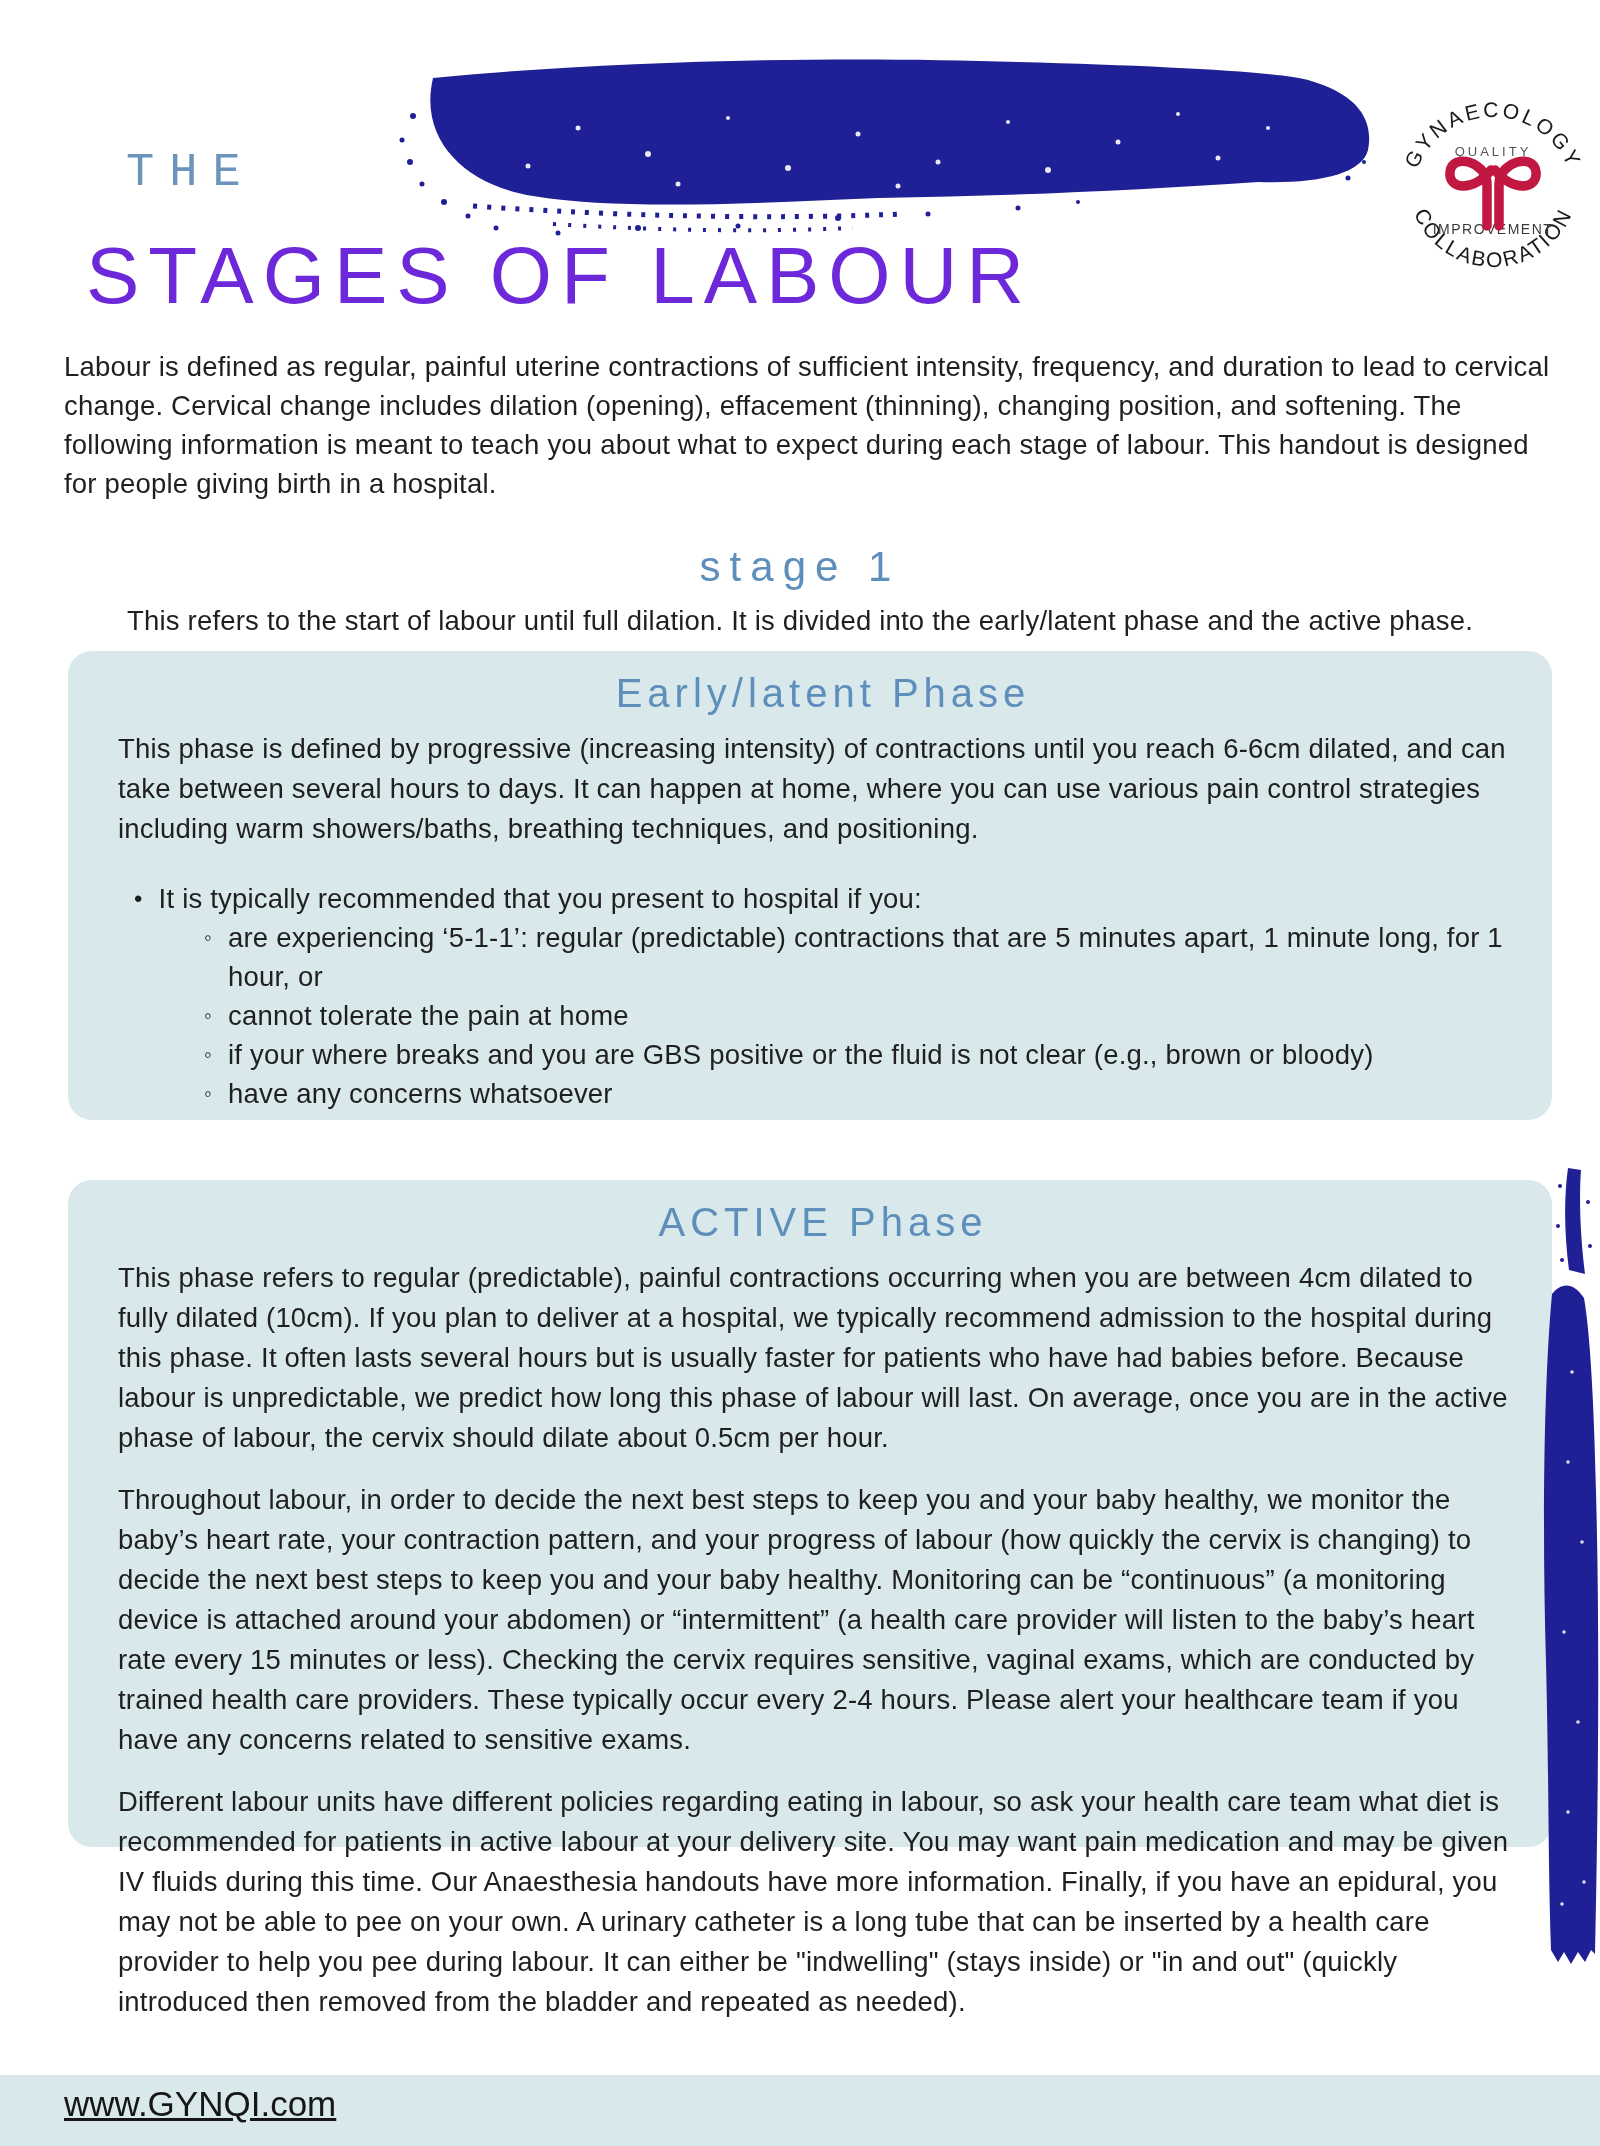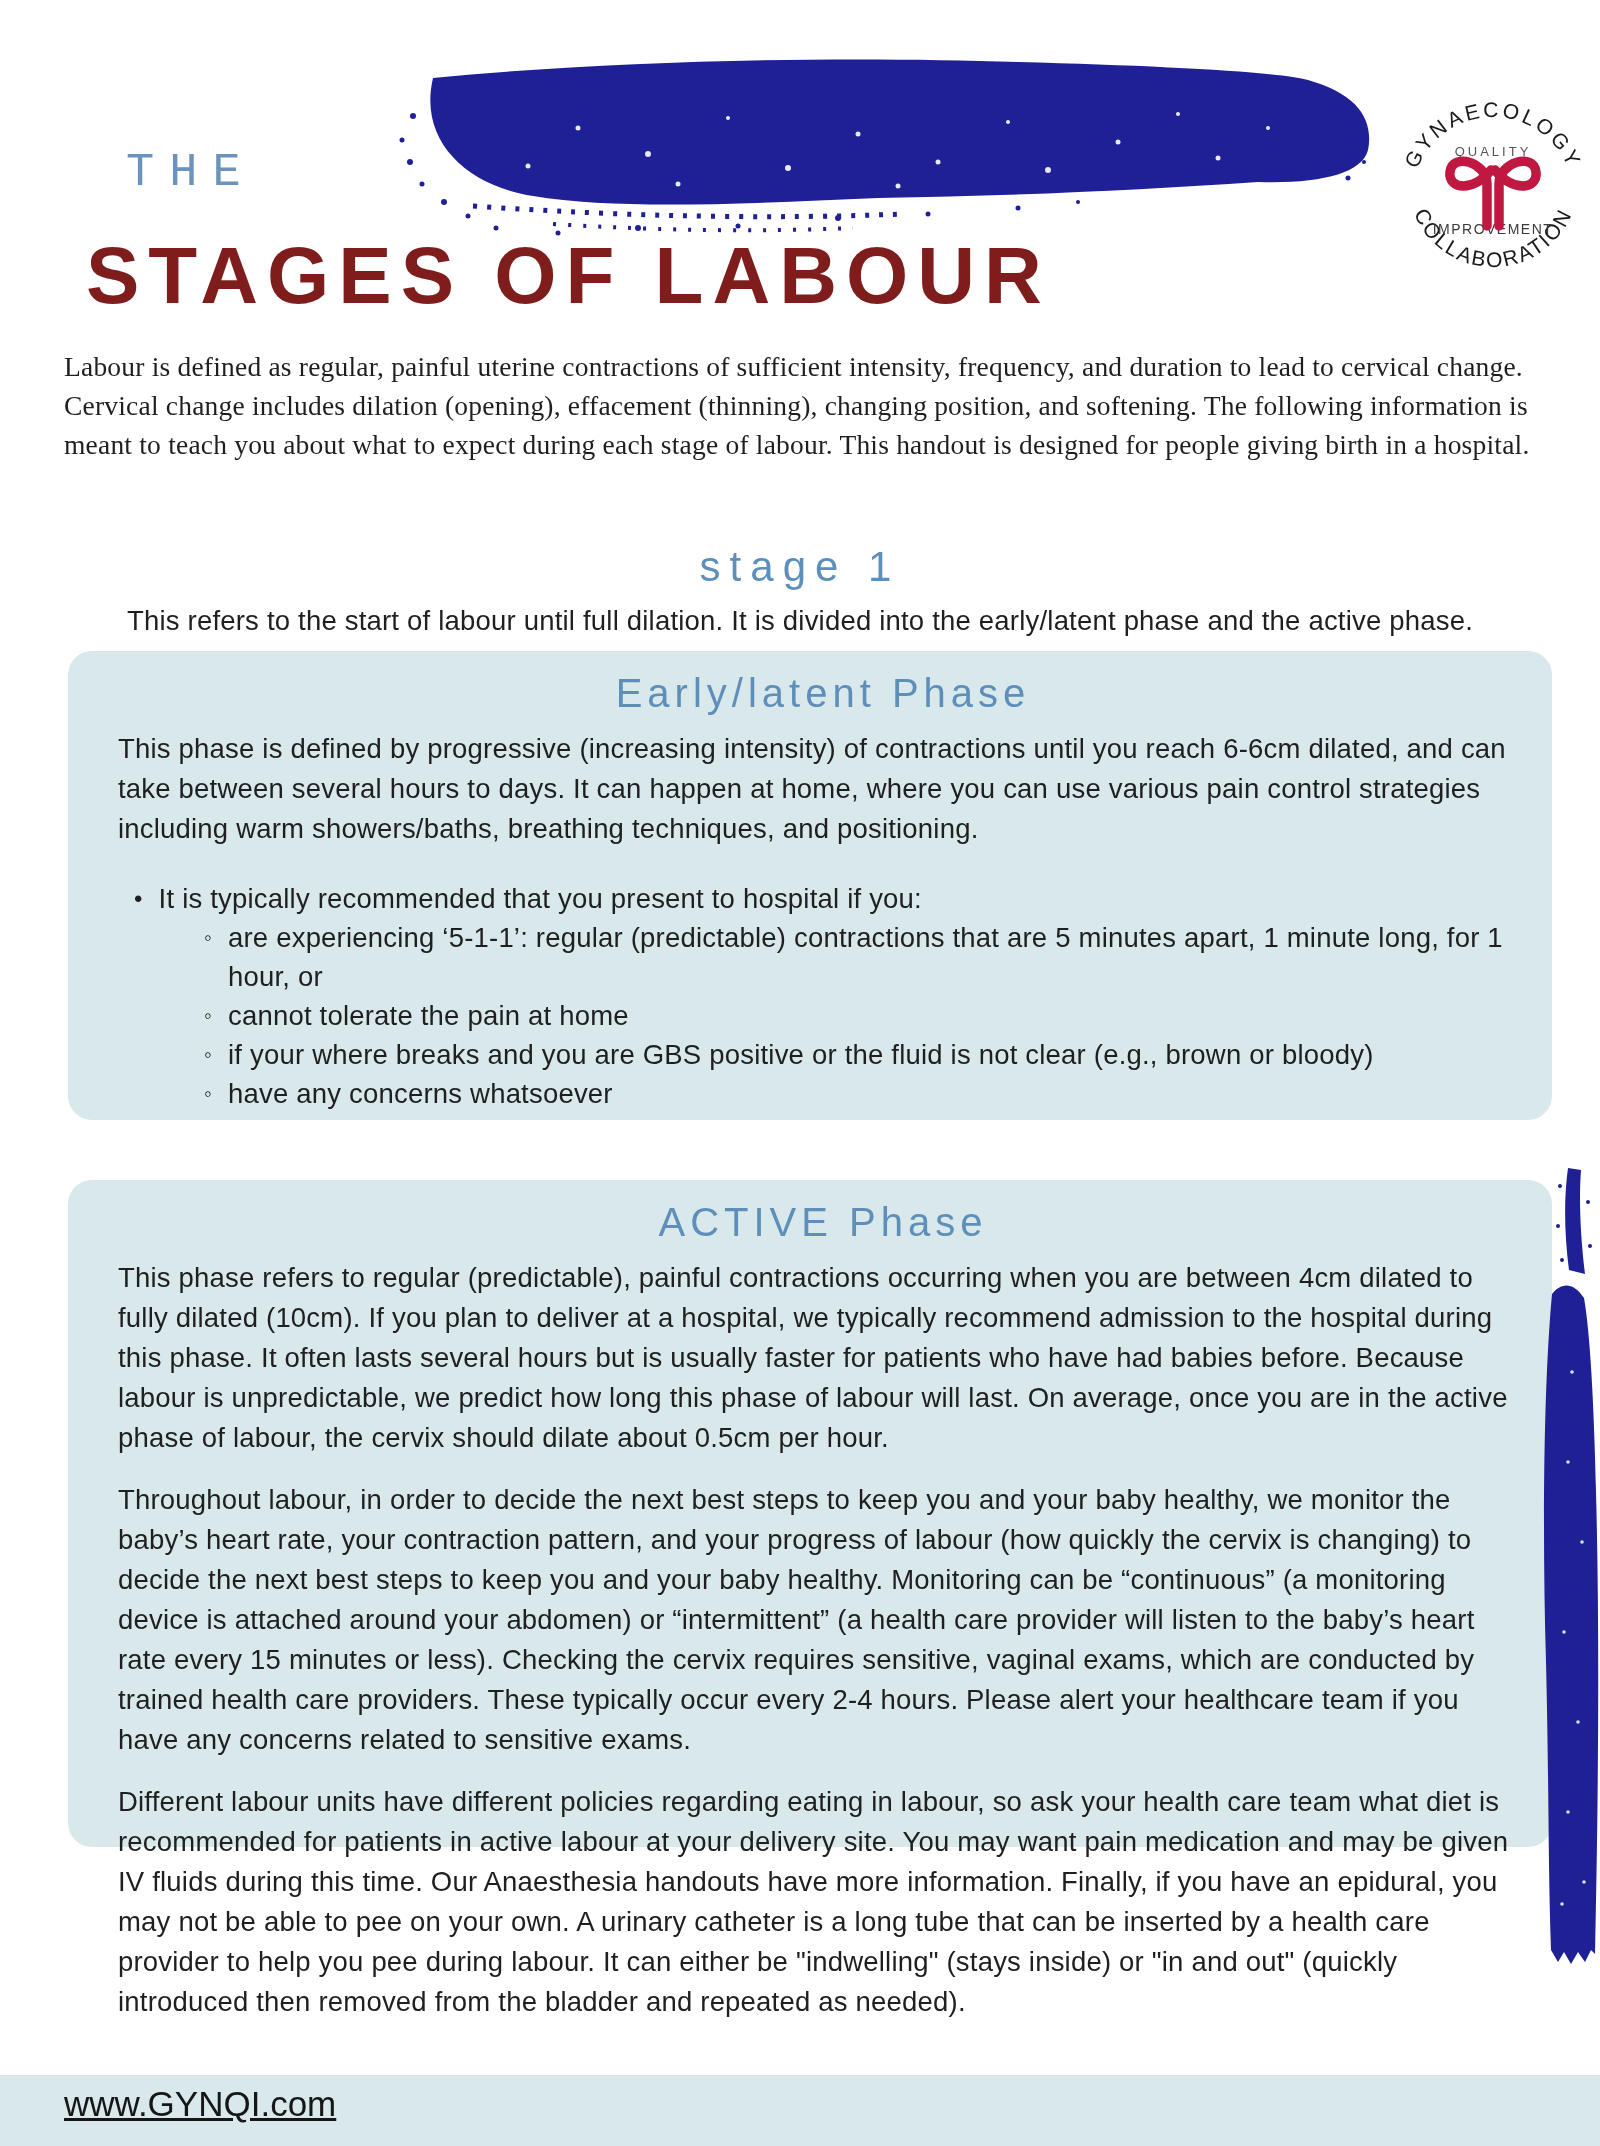--- a/index.html
+++ b/index.html
@@ -5,27 +5,27 @@
   html,body{margin:0;padding:0;background:#ffffff;}
   .page{
     position:relative;width:1600px;height:2146px;background:#ffffff;overflow:hidden;
     font-family:"Liberation Sans", sans-serif;color:#1f1f1f;
   }
   .abs{position:absolute;}
   .the-label{
     left:126px;top:146px;font-size:47px;letter-spacing:15px;color:#6b93bb;font-weight:400;font-family:Liberation Mono, monospace;
   }
   .page-title{
-    left:86px;top:230px;font-size:80px;letter-spacing:9px;color:#7f1d1d;font-weight:700;white-space:nowrap;
+    left:86px;top:230px;font-size:80px;letter-spacing:9px;color:#6d28d9;font-weight:400;white-space:nowrap;
   }
   .brush-top{left:318px;top:58px;width:1055px;height:185px;}
   .brush-right{left:1538px;top:1162px;width:62px;height:852px;}
   .logo{left:1388px;top:82px;width:210px;height:212px;}
   .intro{
-    left:64px;top:347px;width:1492px;font-size:27.5px;line-height:39px;letter-spacing:0.2px;font-family:Liberation Serif, serif;
+    left:64px;top:347px;width:1492px;font-size:27.5px;line-height:39px;letter-spacing:0.2px;
   }
   .stage1-heading{
     left:0;top:543px;width:100%;text-align:center;font-size:42px;letter-spacing:9px;color:#5e8fba;
   }
   .stage1-desc{
     left:0;top:605px;width:100%;text-align:center;font-size:27.5px;letter-spacing:0.2px;
   }
   .phase-box{
     left:68px;width:1458px;background:#d8e8eb;border-radius:24px;padding-left:26px;
   }

